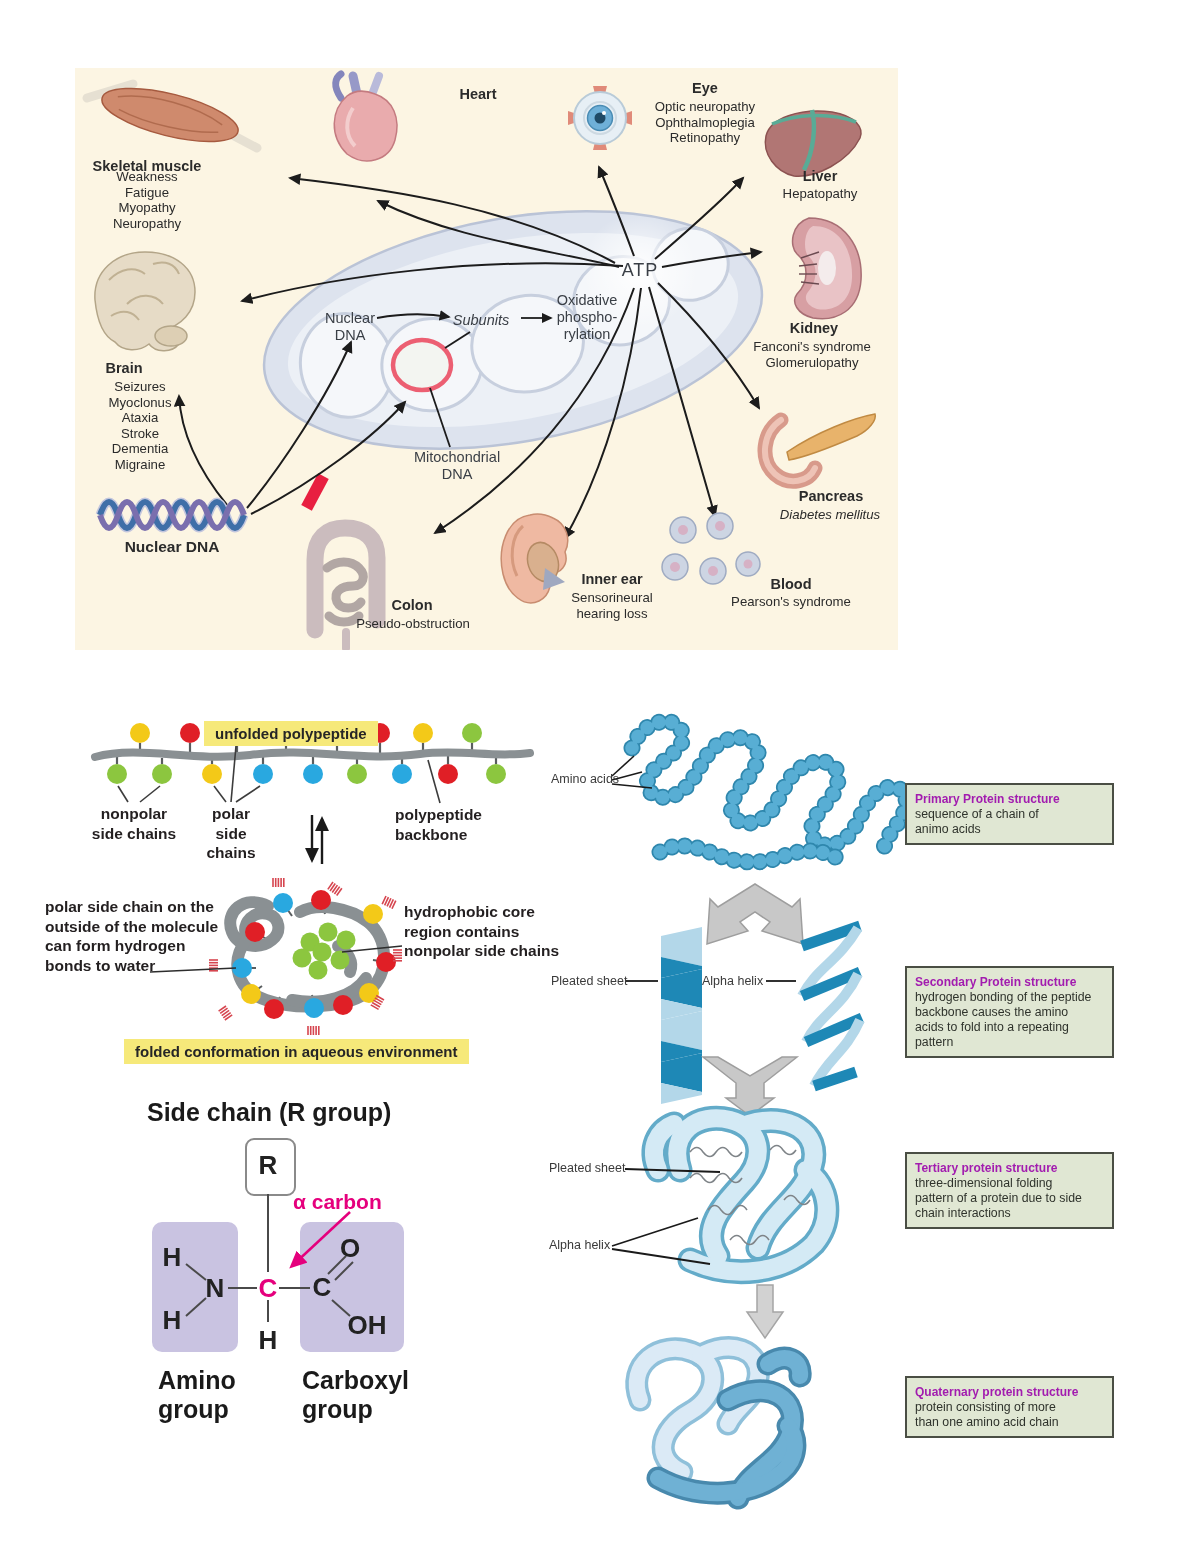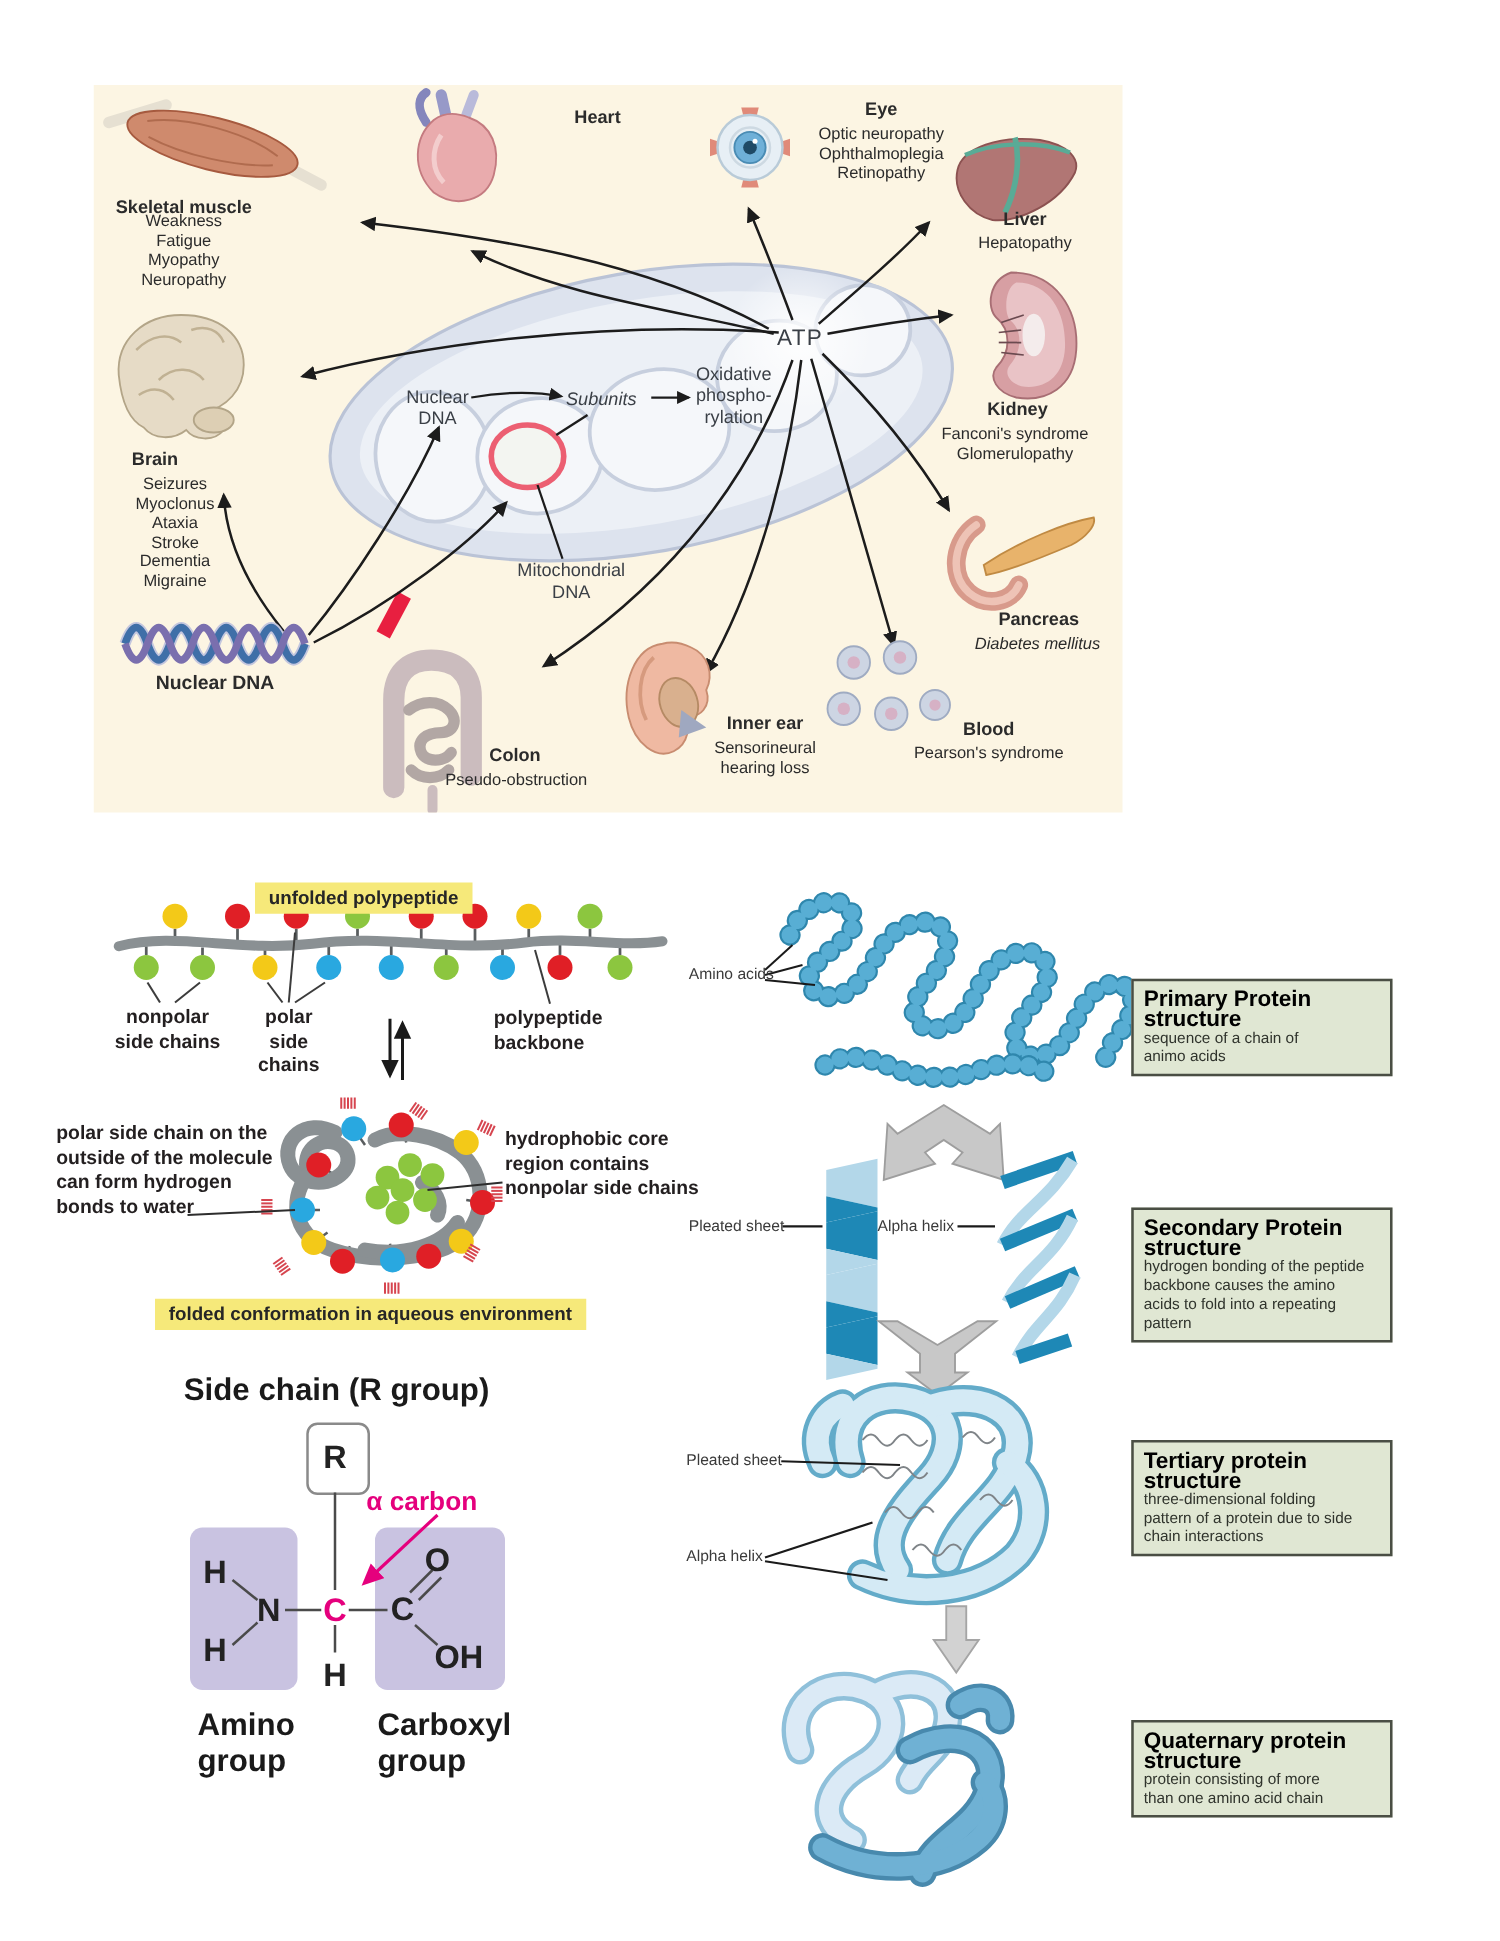--- a/index.html
+++ b/index.html
@@ -16,21 +16,21 @@
   .fbold{font-weight:bold;font-size:15.5px;line-height:19.5px;color:#231f20;}
   .bigt{font-weight:bold;font-size:25px;color:#1a1a1a;white-space:nowrap;}
   .grpl{font-weight:bold;font-size:25px;line-height:29px;color:#1a1a1a;}
   .chem{position:absolute;font-weight:bold;font-size:26px;line-height:26px;transform:translateX(-50%);
         color:#222;font-family:"Liberation Sans",sans-serif;}
   .magenta{color:#e5007d;}
   .acarb{font-weight:bold;font-size:21px;color:#e5007d;white-space:nowrap;text-align:right;}
   .plabel{font-size:12.5px;color:#3a3a3a;white-space:nowrap;}
   .pbox{position:absolute;left:905px;width:189px;background:#e0e7d3;border:2px solid #4a4e44;
         padding:6px 8px;}
-  .pbox .t{font-weight:bold;font-size:18px;line-height:16px;color:#000000;}
+  .pbox .t{font-weight:bold;font-size:12px;line-height:16px;color:#a21caf;}
   .pbox .b{font-size:12.3px;line-height:15px;color:#2f332c;white-space:pre-line;}
   .panelbg{position:absolute;left:75px;top:68px;width:823px;height:582px;background:#fcf5e3;}
   .lavbox{position:absolute;background:#c9c3e1;border-radius:10px;}
   .rbox{position:absolute;left:245px;top:1138px;width:47px;height:54px;border:2px solid #8a8a8a;
         border-radius:9px;background:#ffffff;}
 </style>
 </head>
 <body>
 
 <div id="page">
@@ -403,21 +403,21 @@
             <line x1="10.8" y1="0" x2="10.8" y2="9"></line>
           </g>
       </g>
       <g stroke="#2d2d2d" stroke-width="1.6">
         <line x1="110" y1="272" x2="196" y2="268"></line>
         <line x1="362" y1="246" x2="302" y2="252"></line>
       </g>
     </g>
   </svg>
 
-  <div class="lbl ylab" style="left:204px;top:706px;">unfolded polypeptide</div>
+  <div class="lbl ylab" style="left:204px;top:721px;">unfolded polypeptide</div>
   <div class="lbl cx fbold" style="left:134px;top:804px;">nonpolar
 side chains</div>
   <div class="lbl cx fbold" style="left:231px;top:804px;">polar
 side
 chains</div>
   <div class="lbl fbold" style="left:395px;top:805px;">polypeptide
 backbone</div>
   <div class="lbl fbold" style="left:45px;top:897px;">polar side chain on the
 outside of the molecule
 can form hydrogen

